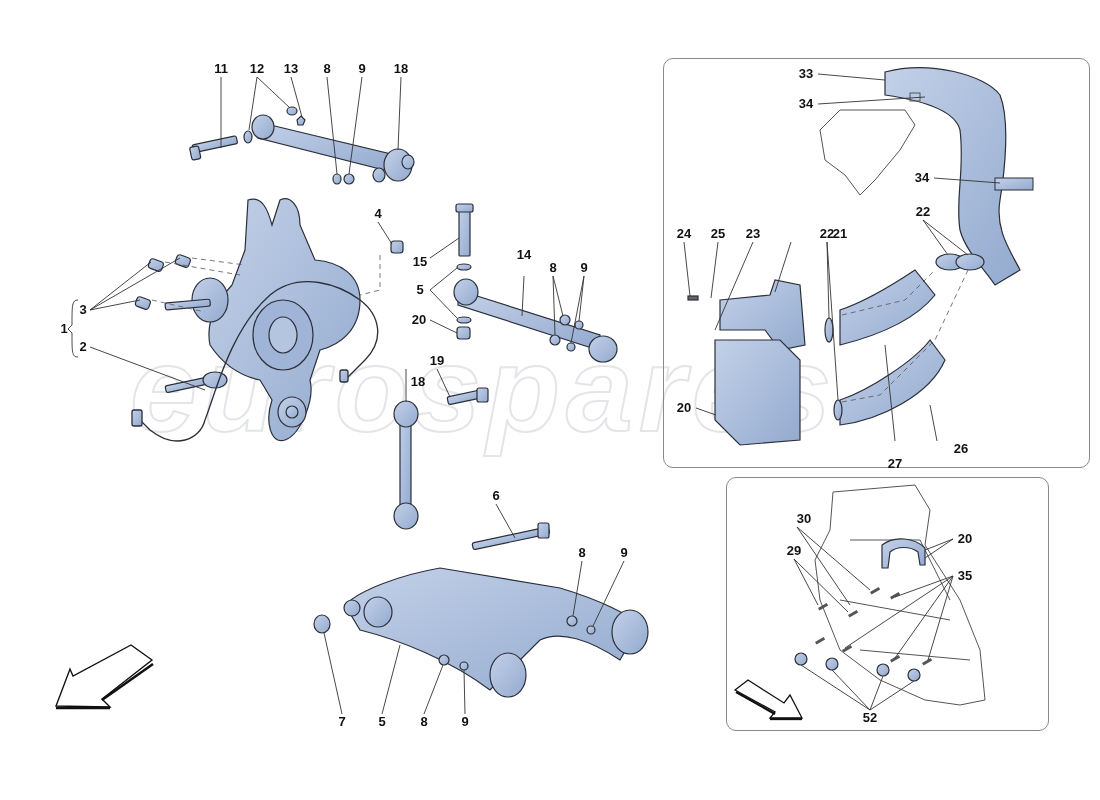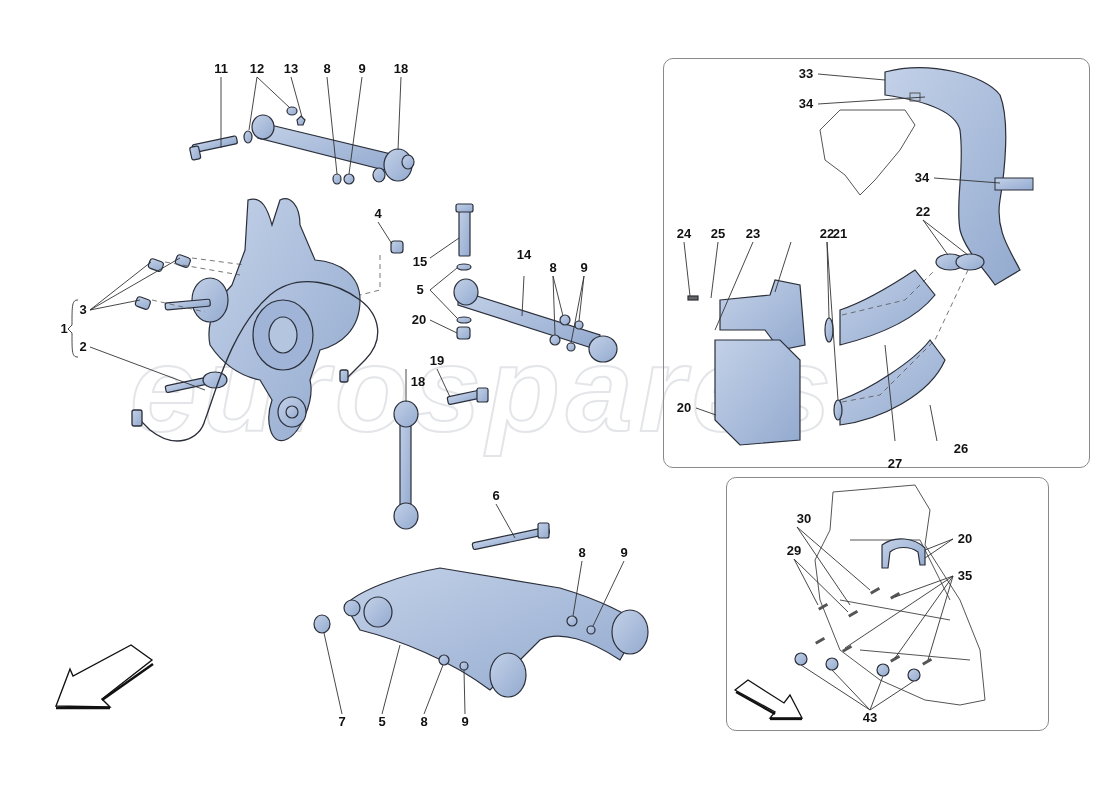--- a/index.html
+++ b/index.html
@@ -259,15 +259,15 @@
   <div class="lbl" style="left:753px;top:234px;">23</div>
   <div class="lbl" style="left:814px;top:234px;margin-left:26px;">21</div>
   <div class="lbl" style="left:827px;top:234px;">22</div>
   <div class="lbl" style="left:684px;top:408px;">20</div>
   <div class="lbl" style="left:895px;top:436px;margin-top:28px;">27</div>
   <div class="lbl" style="left:937px;top:449px;margin-left:24px;">26</div>
   <div class="lbl" style="left:804px;top:519px;">30</div>
   <div class="lbl" style="left:965px;top:539px;">20</div>
   <div class="lbl" style="left:794px;top:551px;">29</div>
   <div class="lbl" style="left:965px;top:576px;">35</div>
-  <div class="lbl" style="left:870px;top:718px;">43</div>
+  <div class="lbl" style="left:870px;top:718px;">52</div>
 
 </div>
 
 </body></html>

